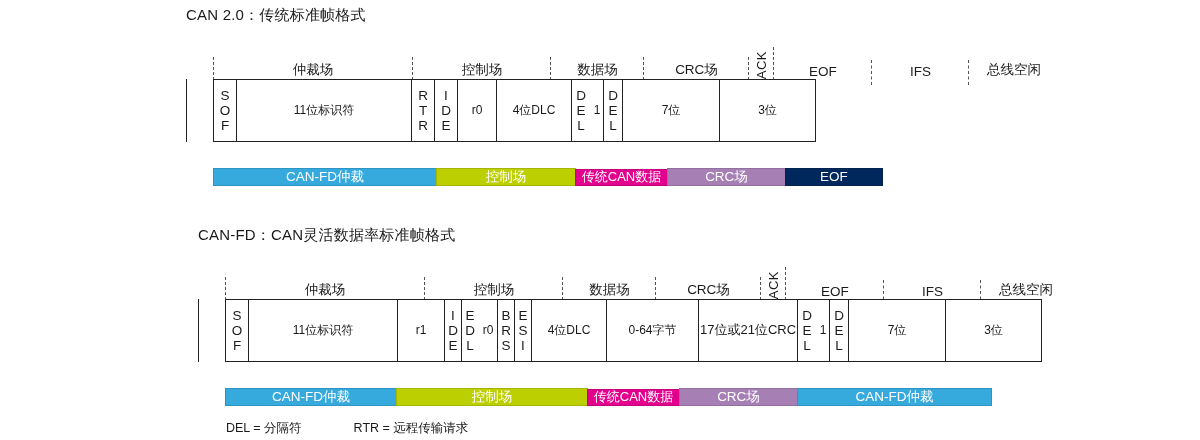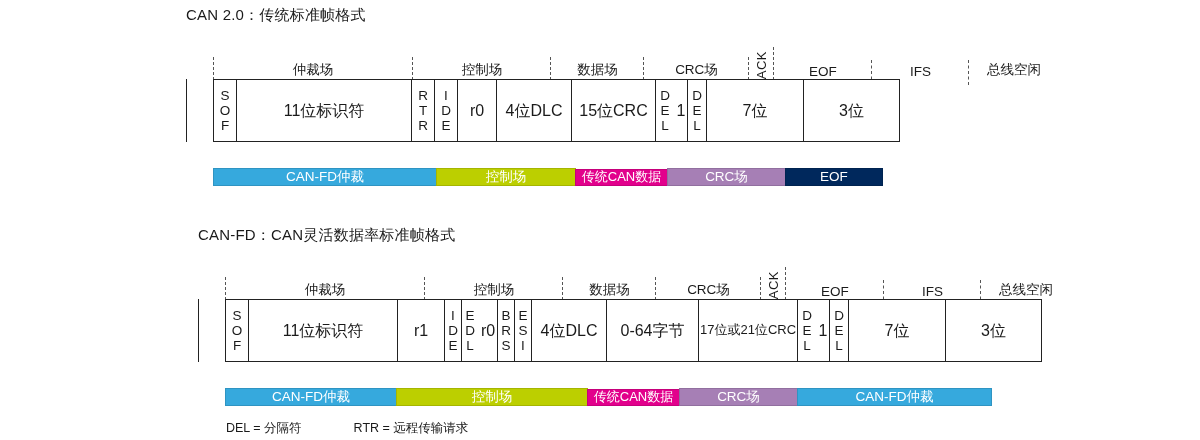--- a/index.html
+++ b/index.html
@@ -45,21 +45,21 @@
   }
 
   
   .cell-row{display:flex;align-items:stretch;}
   .cell{
     position:relative;
     box-sizing:border-box;
     border:1px solid #222;
     display:flex;align-items:center;justify-content:center;
     text-align:center;
-    font-size:16px;
+    font-size:12px;
     line-height:1.12;
     background:#fff;
     color:#1a1a1a;
     margin-right:-1px;
     overflow:hidden;
   }
   .cell.stack{
     flex-direction:column;
     justify-content:center;
     font-size:13.5px;
@@ -136,21 +136,20 @@
         <div>T</div>
         <div>R</div>
       </div>
     <div class="cell stack" style="width:24px">
         <div>I</div>
         <div>D</div>
         <div>E</div>
       </div>
     <div class="cell" style="width:40px">r0</div>
     <div class="cell" style="width:76px">4位DLC</div>
-    <div class="cell" style="width:85px">15位CRC</div>
     <div class="cell stack" style="width:20px">
         <div>D</div>
         <div>E</div>
         <div>L</div>
       </div>
     <div class="cell" style="width:14px;border-left:none;border-right:none;">1</div>
     <div class="cell stack" style="width:20px">
         <div>D</div>
         <div>E</div>
         <div>L</div>

